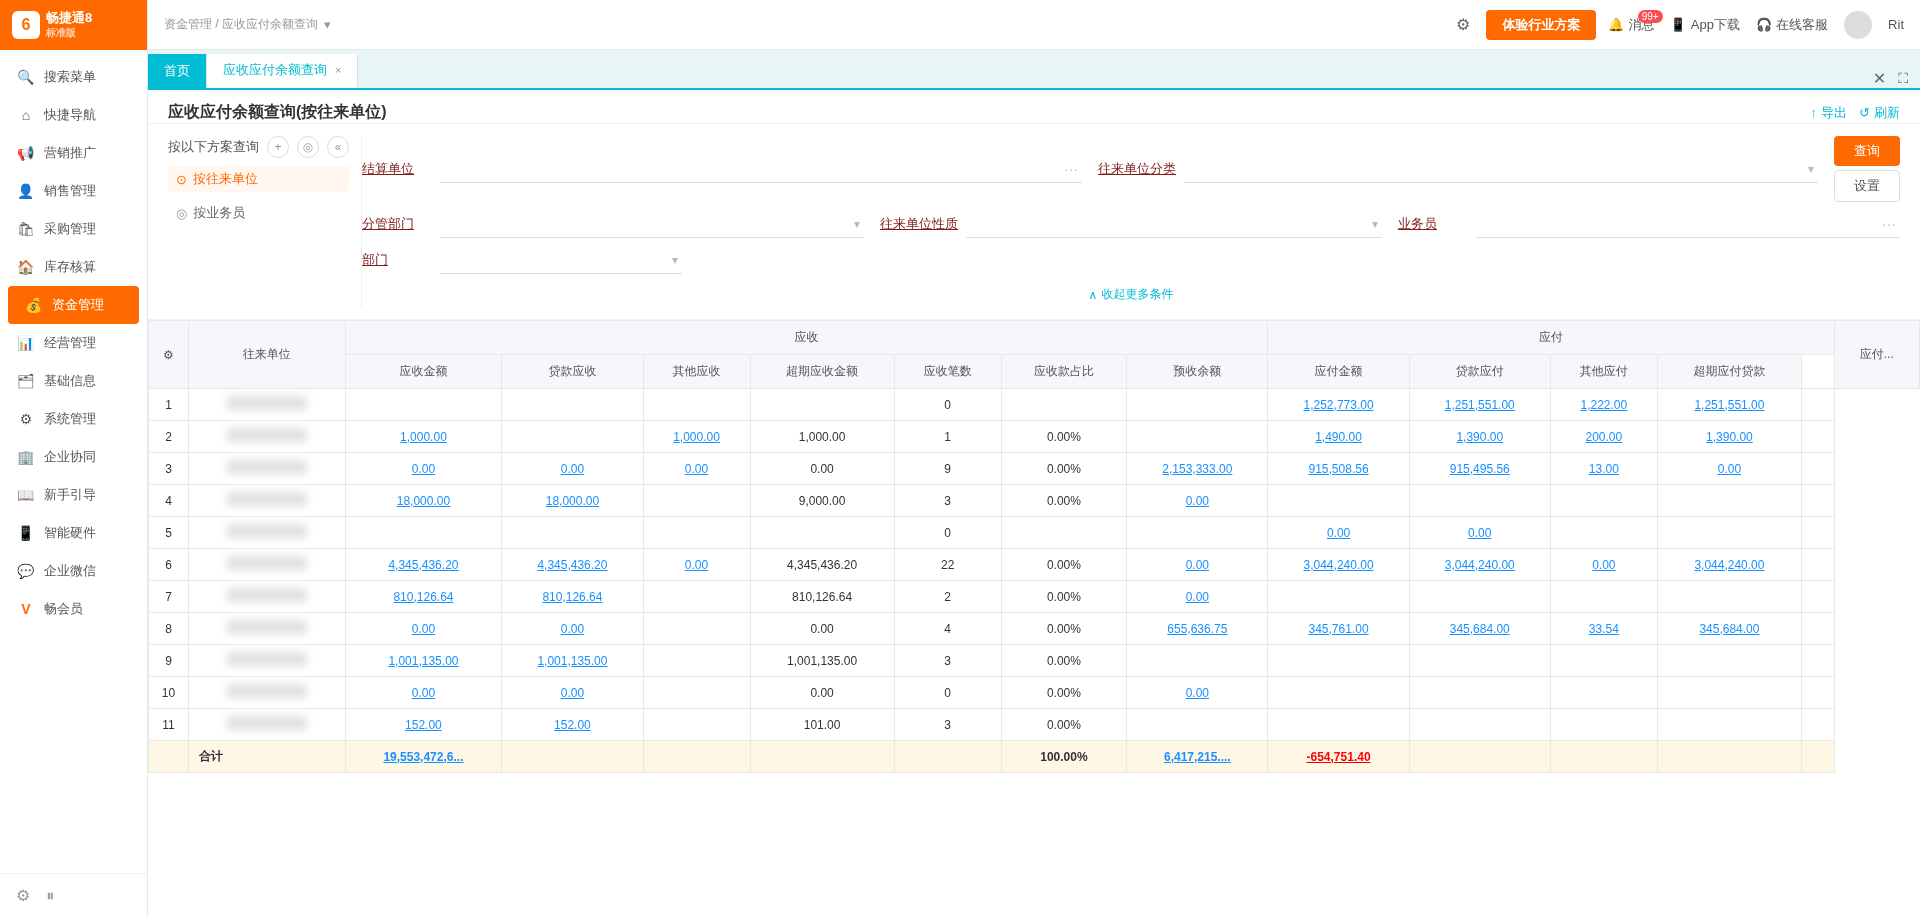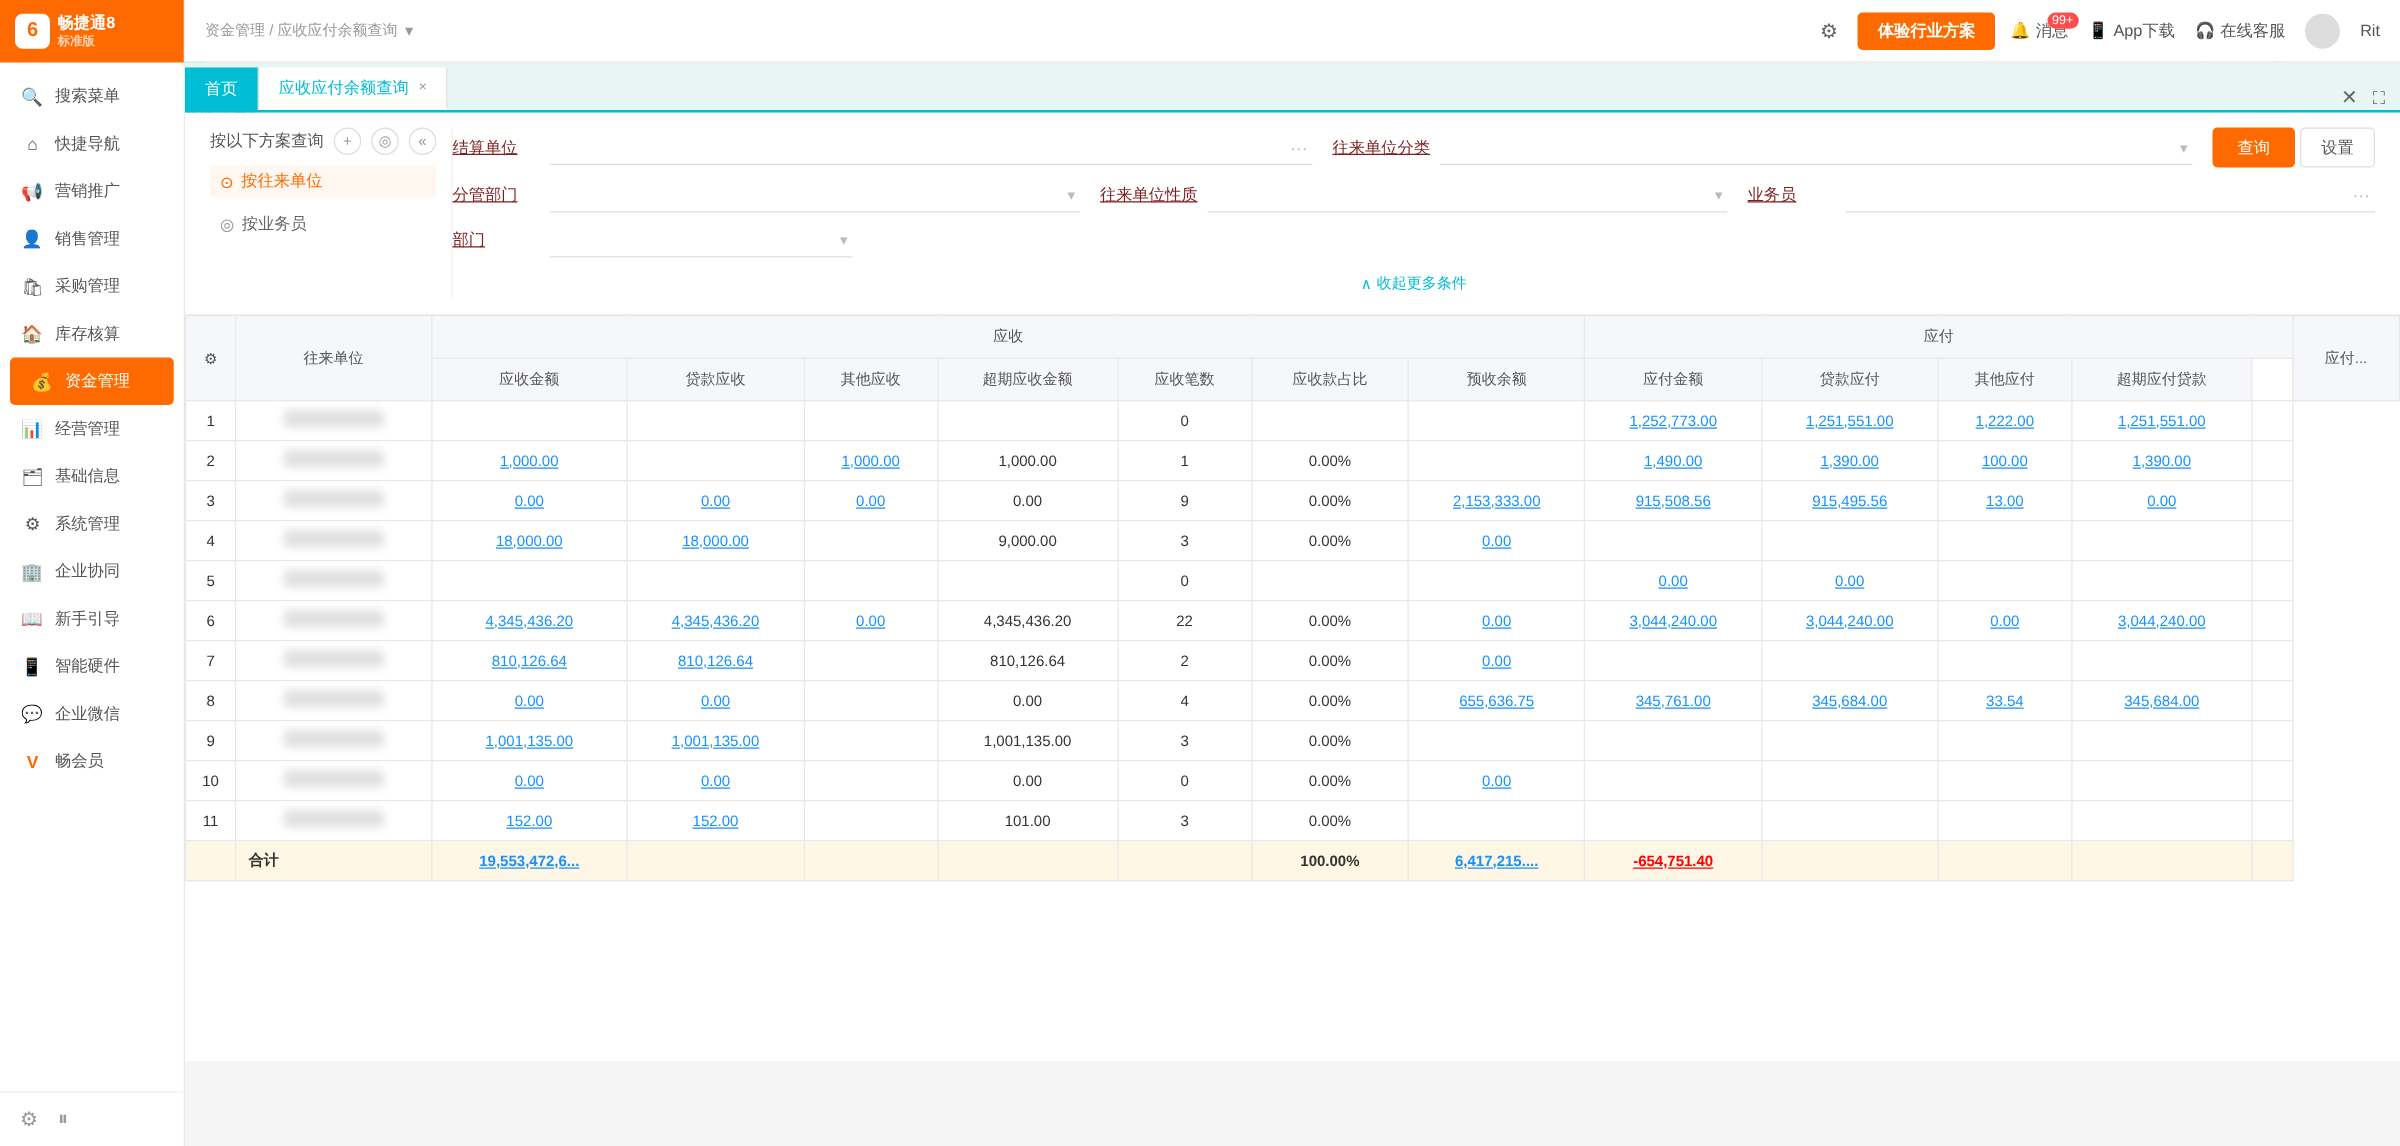--- a/index.html
+++ b/index.html
@@ -246,20 +246,33 @@
   </div>
   <div style="flex:1"></div>
   <div style="display:flex;align-items:center;padding:0 12px;gap:12px;">
     <span style="cursor:pointer;color:#666;font-size:16px;">✕</span>
     <span style="cursor:pointer;color:#666;font-size:14px;">⛶</span>
   </div>
 </div>
 
 <div class="main">
 
+  <div class="page-header">
+    <h2 class="page-title">应收应付余额查询(按往来单位)</h2>
+    <div class="page-actions">
+      <button class="btn-export">
+        <span>↑</span>
+        <span>导出</span>
+      </button>
+      <button class="btn-refresh">
+        <span>↺</span>
+        <span>刷新</span>
+      </button>
+    </div>
+  </div>
 
   <div class="search-area">
 
     <div class="search-left">
       <div style="display:flex;align-items:center;gap:8px;">
         <span style="font-size:13px;color:#555;">按以下方案查询</span>
         <span class="btn-small">+</span>
         <span class="btn-small">◎</span>
         <span class="btn-small">«</span>
       </div>
@@ -283,21 +296,21 @@
             <span class="dots">···</span>
           </div>
         </div>
         <div class="search-field">
           <label>往来单位分类</label>
           <div class="field-wrapper">
             <input type="text" class="search-input" style="">
             <span class="chevron">▾</span>
           </div>
         </div>
-        <div style="display:flex;flex-direction:row;gap:4px;">
+        <div style="display:flex;flex-direction:column;gap:4px;">
           <button class="btn-query">查询</button>
           <button class="btn-setting">设置</button>
         </div>
       </div>
 
       <div class="search-row">
         <div class="search-field">
           <label>分管部门</label>
           <div class="field-wrapper">
             <input type="text" class="search-input" style="">
@@ -387,21 +400,21 @@
             <td><span class="blurred"></span></td>
             <td class="link">1,000.00</td>
             <td></td>
             <td class="link">1,000.00</td>
             <td>1,000.00</td>
             <td>1</td>
             <td>0.00%</td>
             <td></td>
             <td class="link">1,490.00</td>
             <td class="link">1,390.00</td>
-            <td class="link">100.00</td>
+            <td class="link">200.00</td>
             <td class="link">1,390.00</td>
             <td></td>
           </tr>
           <tr>
             <td>3</td>
             <td><span class="blurred"></span></td>
             <td class="link">0.00</td>
             <td class="link">0.00</td>
             <td class="link">0.00</td>
             <td>0.00</td>

